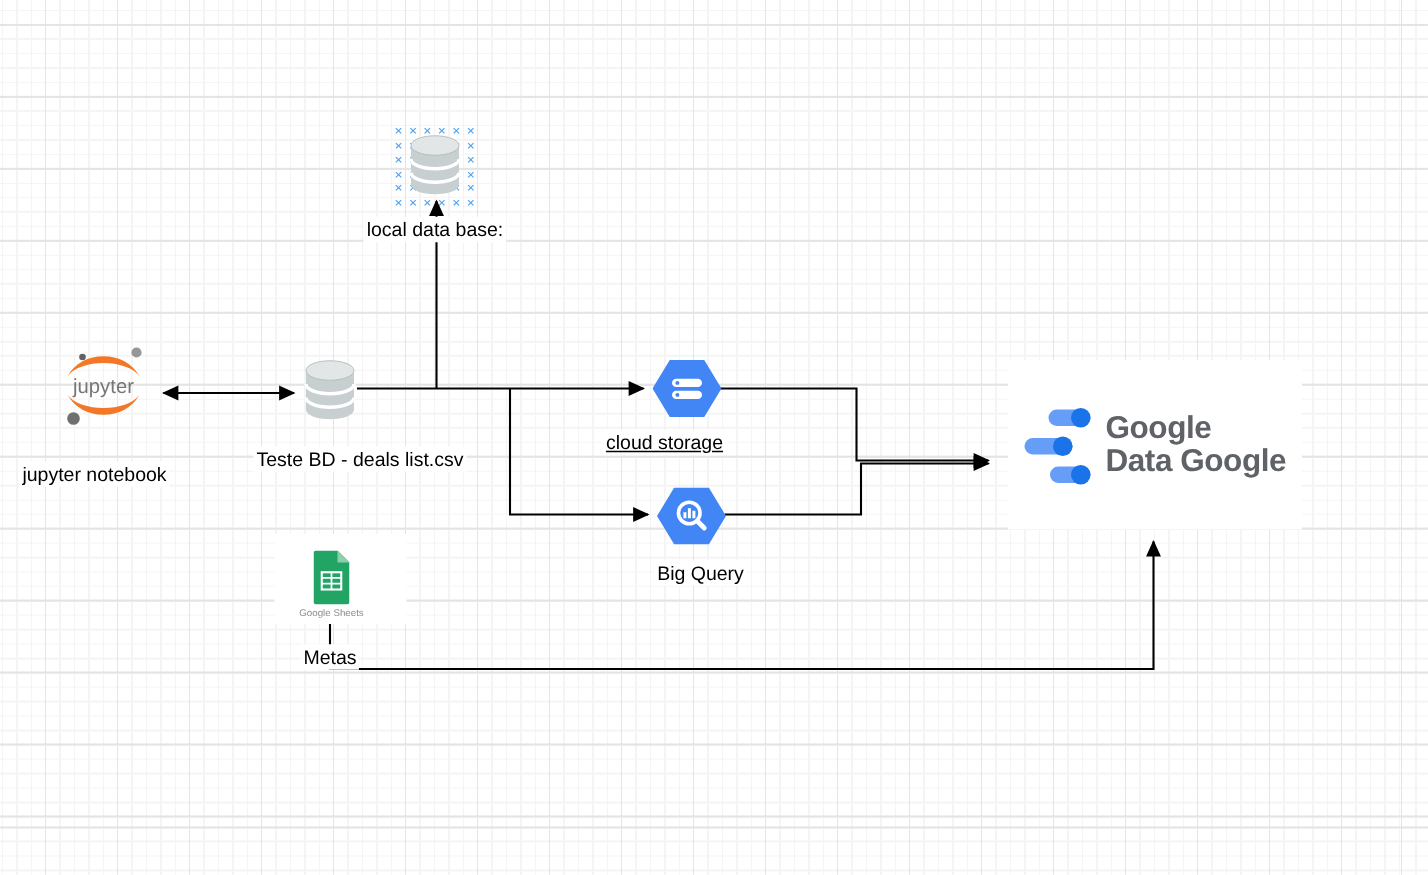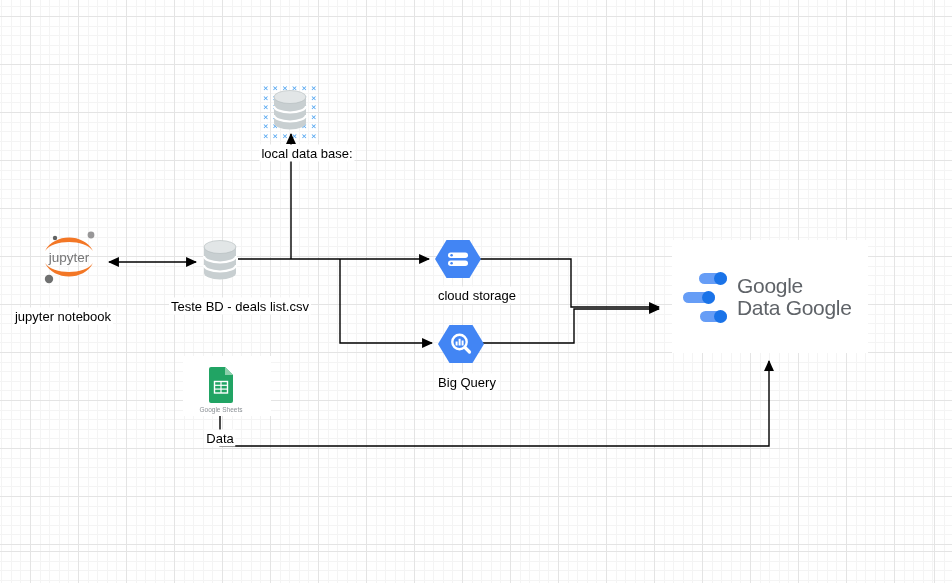--- a/index.html
+++ b/index.html
@@ -23,21 +23,21 @@
     font-size:13px; line-height:17px;
   }
   .sel-pattern{
     position:absolute; white-space:pre; color:var(--selection-blue,#4DA3F0);
     font-family:"DejaVu Sans Mono", monospace; font-size:9px;
     letter-spacing:4.2px; line-height:9.6px; user-select:none;
   }
   .whitebox{position:absolute; background:#fff;}
   .gds-brand{
     position:absolute; left:737px; top:275px;
-    font-size:21px; line-height:22px; font-weight:400; letter-spacing:-0.3px;
+    font-size:21px; line-height:22px; font-weight:700; letter-spacing:-0.3px;
     color:var(--brand-gray,#5F6368); white-space:nowrap;
   }
   .sheets-caption{
     position:absolute; left:221px; top:409px; transform:translate(-50%,-50%);
     font-size:6.5px; color:#8a8f94; white-space:nowrap;
   }
 </style>
 </head>
 <body>
 
@@ -66,21 +66,21 @@
   </svg>
 
   <div class="abs" style="left:272px; top:88px;">
     <svg width="36" height="44" viewBox="0 0 36 44">
       <path d="M2 9 V35 a16 6.5 0 0 0 32 0 V9" fill="var(--db-body,#c8cfd1)"></path>
       <path d="M2 18 a16 6.5 0 0 0 32 0" stroke="#fff" stroke-width="2.2" fill="none"></path>
       <path d="M2 27 a16 6.5 0 0 0 32 0" stroke="#fff" stroke-width="2.2" fill="none"></path>
       <ellipse cx="18" cy="9" rx="16" ry="6.5" fill="var(--db-top,#e2e6e7)" stroke="#b2babc" stroke-width="0.6"></ellipse>
     </svg>
   </div>
-  <div class="lbl" style="left:290px; top:153px;margin-left:17px;">
+  <div class="lbl" style="left:290px; top:153px;">
     <span style="display:block">local data base:</span>
   </div>
 
   <div class="abs" style="left:38px; top:228px;text-decoration:underline;">
     <svg width="62" height="58" viewBox="0 0 62 58">
       <circle cx="17" cy="10" r="2.2" fill="#616262"></circle>
       <circle cx="53" cy="7" r="3.4" fill="#989798"></circle>
       <circle cx="11" cy="51" r="4.2" fill="#6f7070"></circle>
       <path d="M7 23 C16 5 46 5 55 23 C47 11 15 11 7 23 Z" fill="var(--jupyter-orange,#F37726)"></path>
       <path d="M7 35 C16 53 46 53 55 35 C47 47 15 47 7 35 Z" fill="var(--jupyter-orange,#F37726)"></path>
@@ -105,21 +105,21 @@
 
   <div class="abs" style="left:435px; top:240px;">
     <svg width="46" height="38" viewBox="0 0 46 38">
       <polygon points="0,19 11.5,0 34.5,0 46,19 34.5,38 11.5,38" fill="var(--hex-blue,#4285F4)"></polygon>
       <rect x="13" y="12.5" width="20" height="5.5" rx="2.75" fill="#fff"></rect>
       <rect x="13" y="20.5" width="20" height="5.5" rx="2.75" fill="#fff"></rect>
       <circle cx="16.6" cy="15.25" r="1.3" fill="var(--hex-blue,#4285F4)"></circle>
       <circle cx="16.6" cy="23.25" r="1.3" fill="var(--hex-blue,#4285F4)"></circle>
     </svg>
   </div>
-  <div class="lbl" style="left:477px; top:295px;">
+  <div class="lbl" style="left:443px; top:295px;text-decoration:underline;">
     <span>cloud storage</span>
   </div>
 
   <div class="abs" style="left:438px; top:325px;">
     <svg width="46" height="38" viewBox="0 0 46 38">
       <polygon points="0,19 11.5,0 34.5,0 46,19 34.5,38 11.5,38" fill="var(--hex-blue,#4285F4)"></polygon>
       <circle cx="21.5" cy="17" r="7.2" stroke="#fff" stroke-width="2.4" fill="none"></circle>
       <line x1="27" y1="22.5" x2="31.5" y2="27" stroke="#fff" stroke-width="3.2" stroke-linecap="round"></line>
       <rect x="17.6" y="16.5" width="2" height="4" fill="#fff"></rect>
       <rect x="20.6" y="13.8" width="2" height="6.7" fill="#fff"></rect>
@@ -135,21 +135,21 @@
       <path d="M0 2 a2 2 0 0 1 2 -2 H16 l8 8 V34 a2 2 0 0 1 -2 2 H2 a2 2 0 0 1 -2 -2 Z" fill="var(--sheets-green,#21A464)"></path>
       <path d="M16 0 l8 8 h-8 z" fill="var(--sheets-fold,#8BD0AC)"></path>
       <rect x="5.5" y="14.5" width="13" height="11.5" fill="none" stroke="#fff" stroke-width="1.4"></rect>
       <line x1="5.5" y1="18.3" x2="18.5" y2="18.3" stroke="#fff" stroke-width="1.2"></line>
       <line x1="5.5" y1="22.1" x2="18.5" y2="22.1" stroke="#fff" stroke-width="1.2"></line>
       <line x1="12" y1="14.5" x2="12" y2="26" stroke="#fff" stroke-width="1.2"></line>
     </svg>
   </div>
   <div class="sheets-caption">Google Sheets</div>
   <div class="lbl" style="left:220px; top:438px;">
-    <span>Data</span>
+    <span>Metas</span>
   </div>
 
   <div class="whitebox" style="left:672px; top:240px; width:196px; height:113px;">
     <svg width="70" height="95" viewBox="0 0 70 95" style="position:absolute; left:8px; top:25px;">
       <rect x="19" y="8" width="28" height="11" rx="5.5" fill="var(--bar-light,#669DF6)"></rect>
       <circle cx="40.5" cy="13.5" r="6.5" fill="var(--bar-dark,#1A73E8)"></circle>
       <rect x="3" y="27" width="32" height="11" rx="5.5" fill="var(--bar-light,#669DF6)"></rect>
       <circle cx="28.5" cy="32.5" r="6.5" fill="var(--bar-dark,#1A73E8)"></circle>
       <rect x="20" y="46" width="27" height="11" rx="5.5" fill="var(--bar-light,#669DF6)"></rect>
       <circle cx="40.5" cy="51.5" r="6.5" fill="var(--bar-dark,#1A73E8)"></circle>

